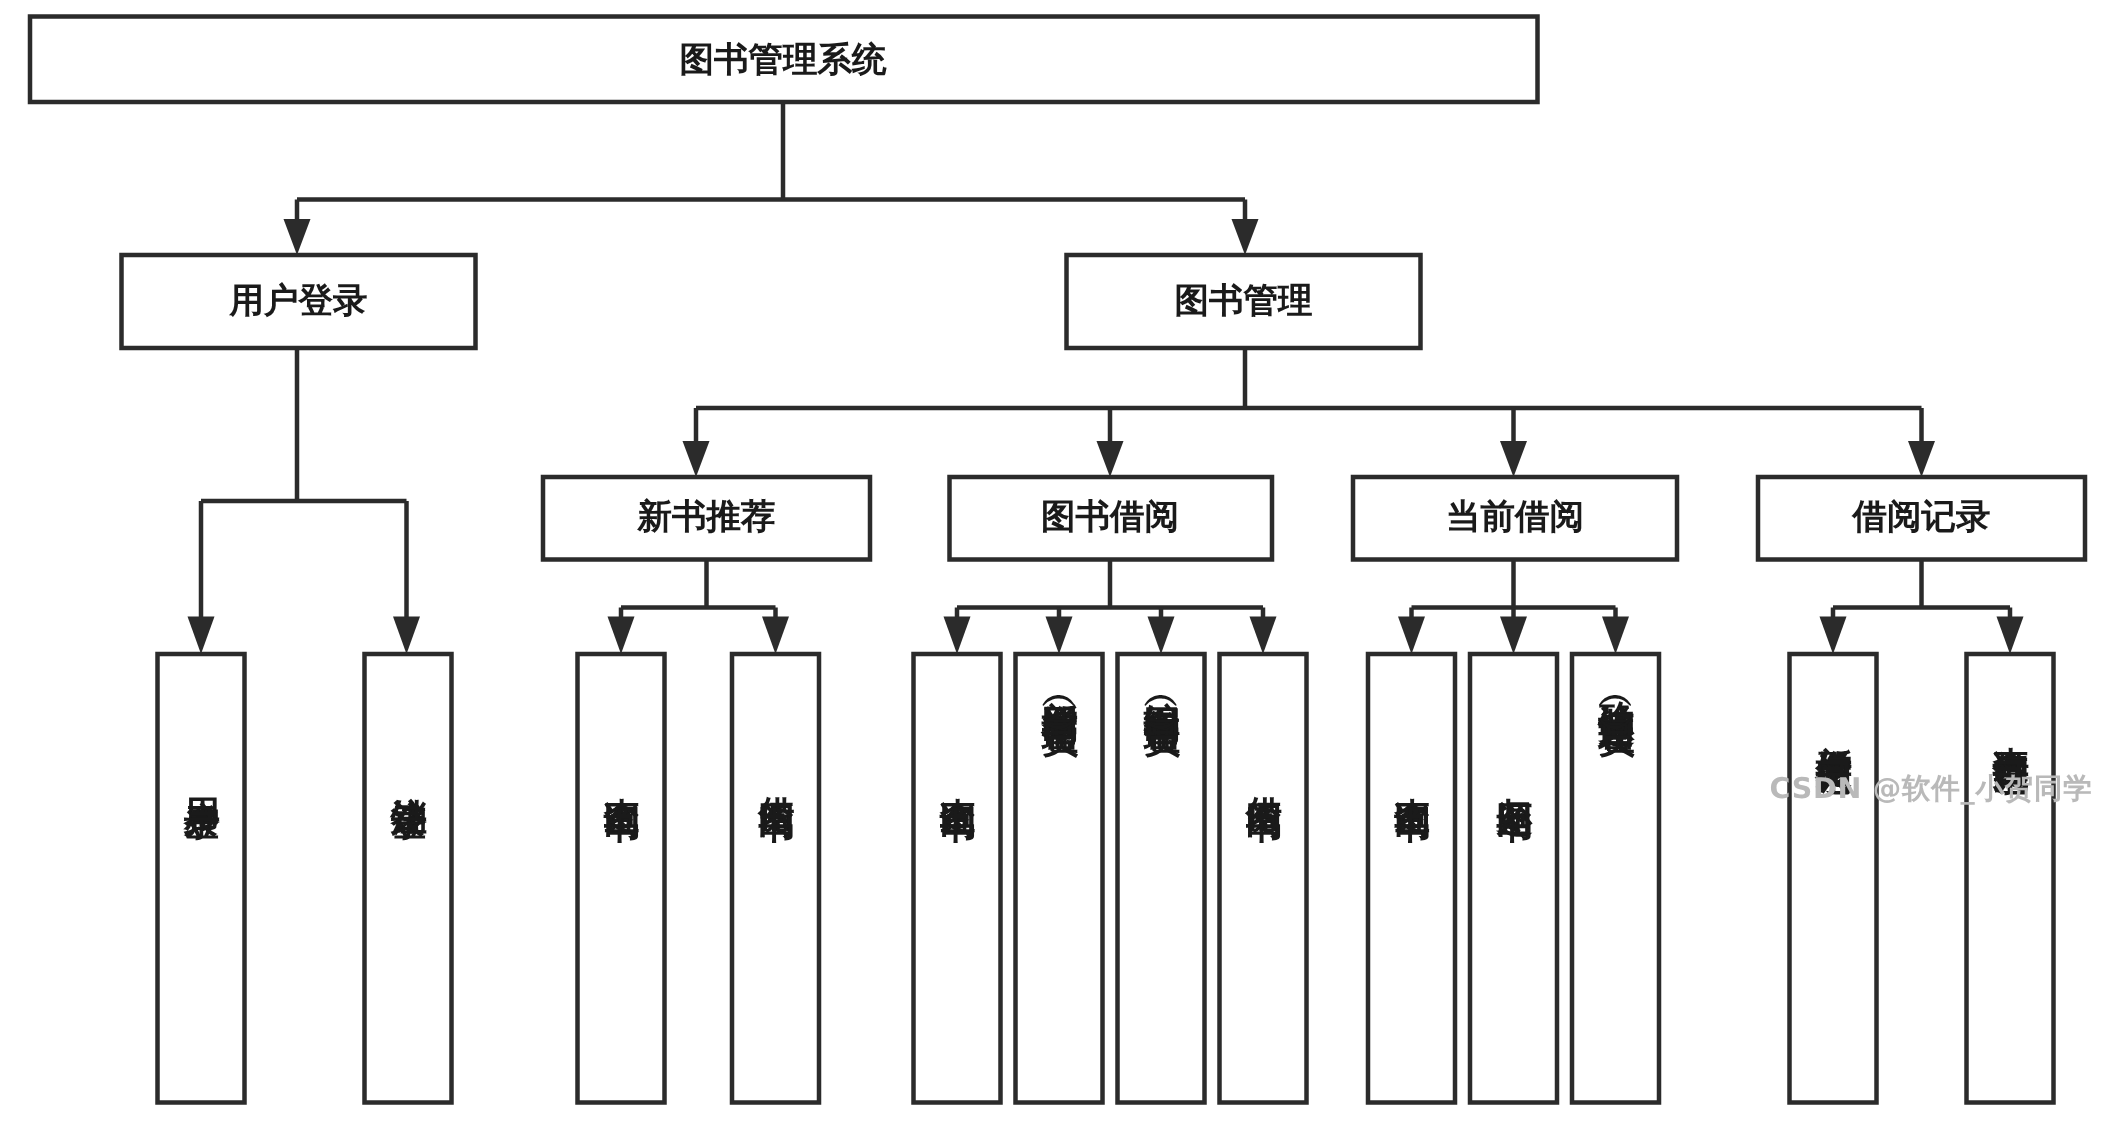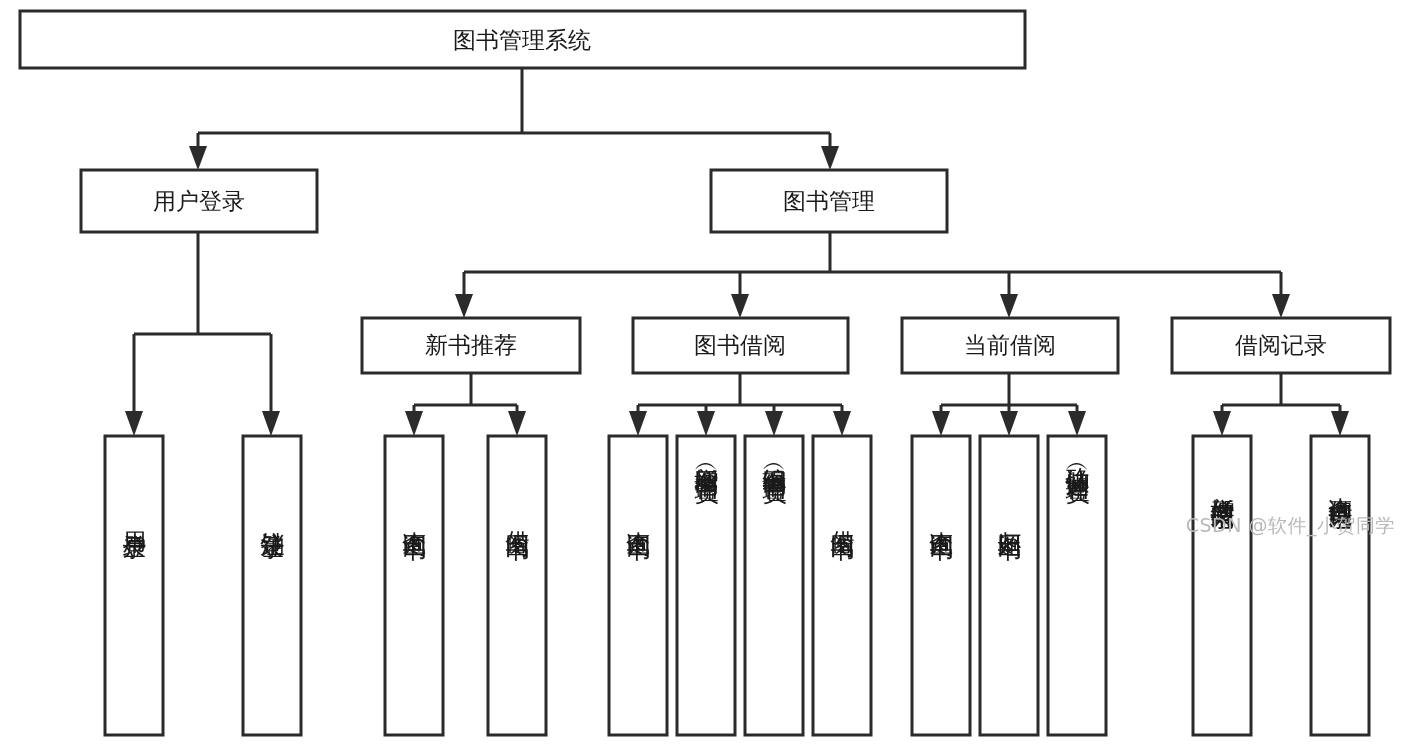--- a/index.html
+++ b/index.html
@@ -10,20 +10,21 @@
   body {
     width: 1405px;
     height: 747px;
     font-family: "DejaVu Sans", "Liberation Sans", sans-serif;
     overflow: hidden;
   }
   #diagram-root {
     position: relative;
     width: 1405px;
     height: 545px;
+    font-weight: bold;
   }
   svg.diagram {
     position: absolute;
     top: 0;
     left: 0;
     width: 1405px;
     height: 747px;
   }
   .node-box {
     fill: #ffffff;

